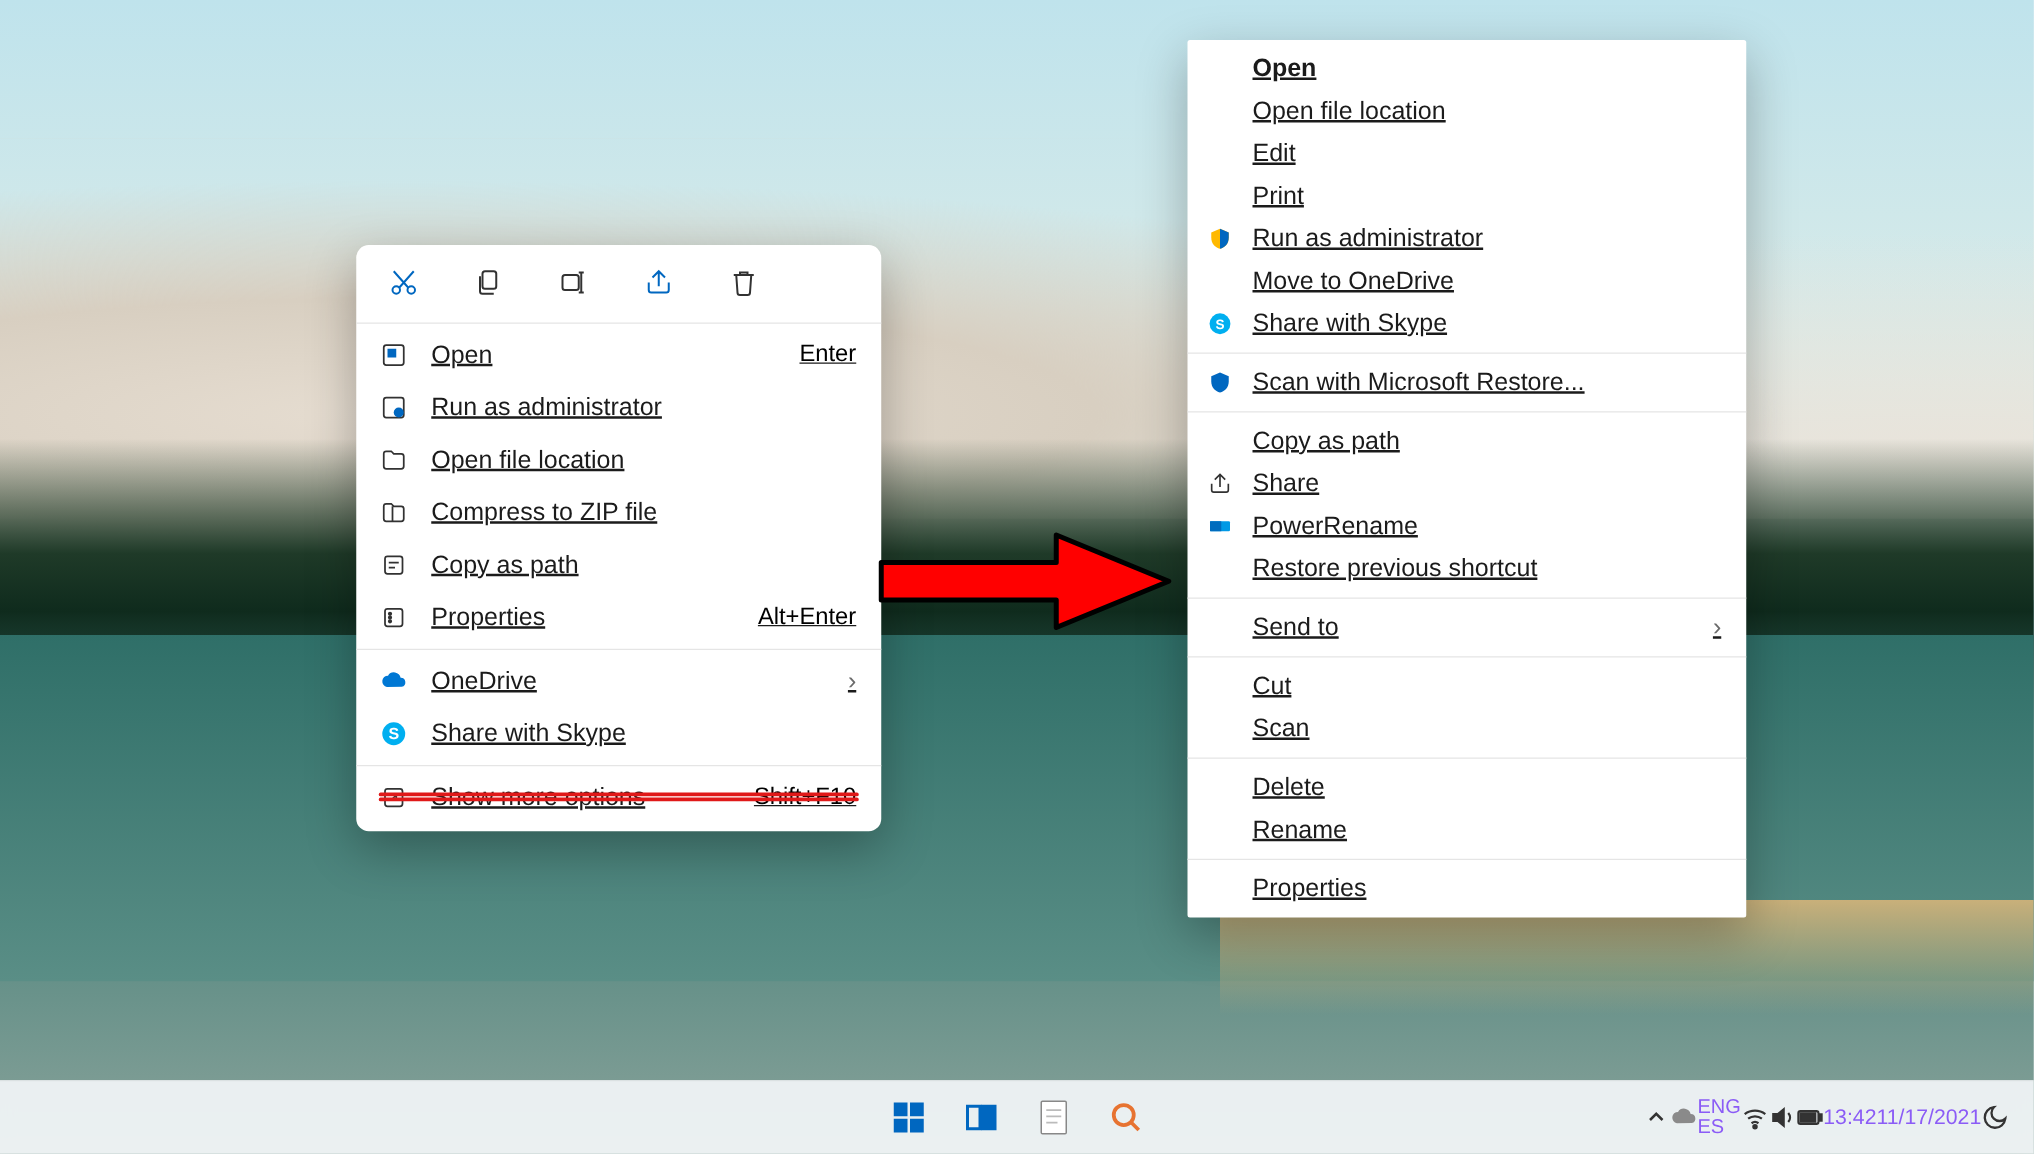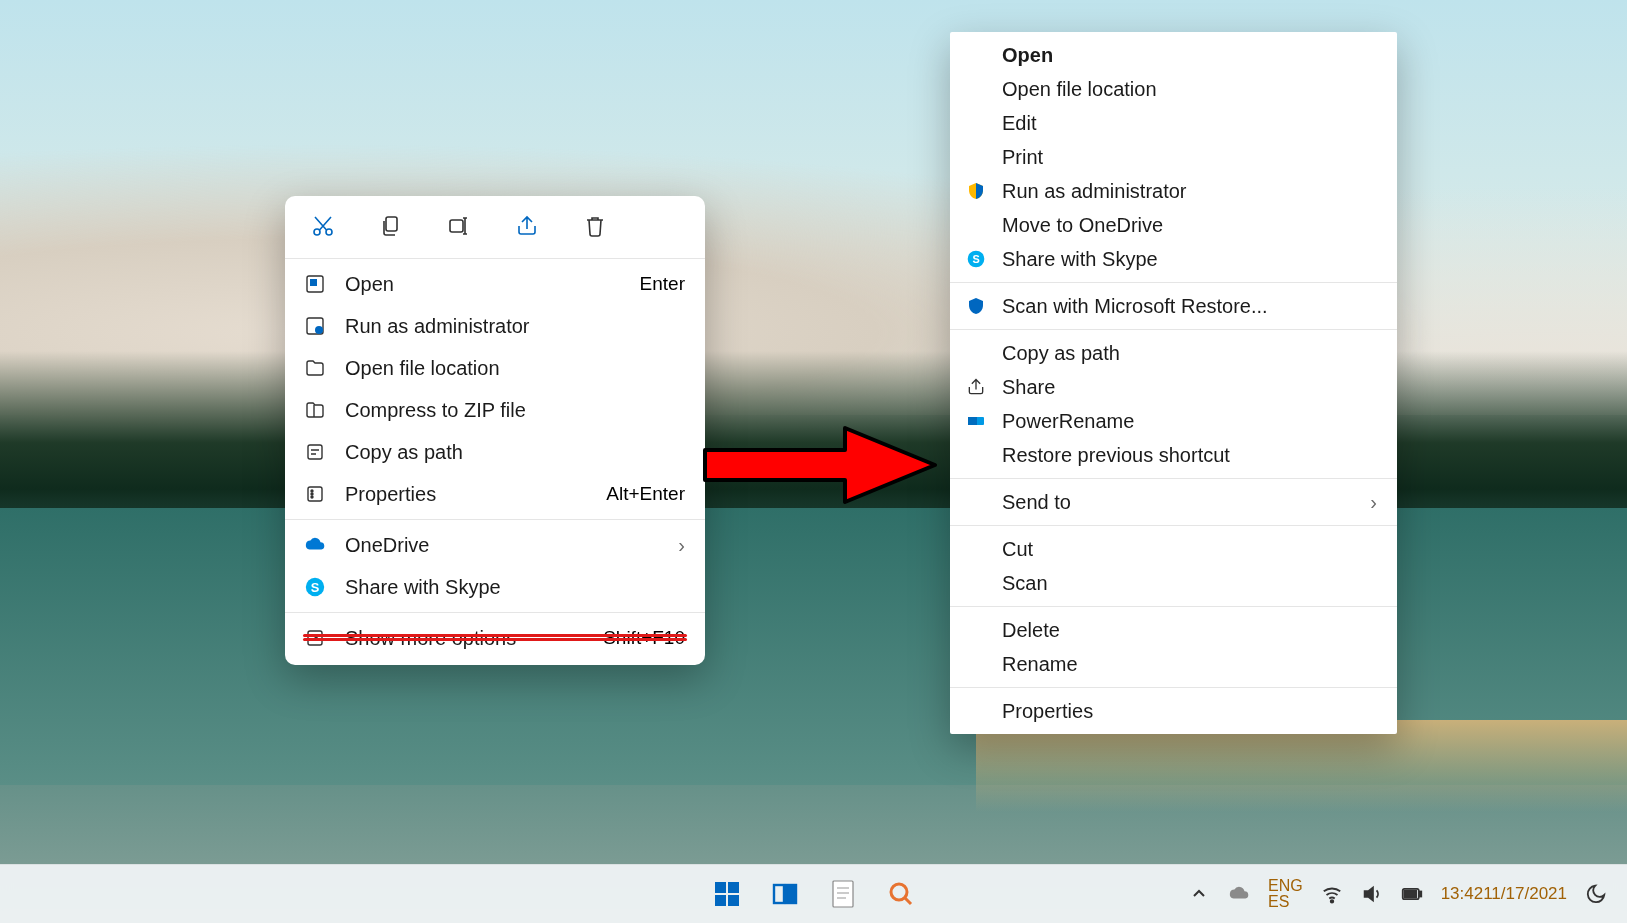--- a/index.html
+++ b/index.html
@@ -12,41 +12,41 @@
   .bg-lake{top:55%;height:30%;background:linear-gradient(to bottom,#2f6f68,#5a8e86);}
   .bg-grass{top:78%;height:10%;background:linear-gradient(to bottom,#c9b07a,transparent);left:60%;}
 
   
   .menu{position:absolute;background:#ffffff;border-radius:10px;box-shadow:0 14px 40px rgba(0,0,0,.28);padding:6px 0;color:#1b1b1b;}
   .menu-left{left:285px;top:196px;width:420px;}
   .menu-right{right:230px;left:auto;top:32px;width:447px;border-radius:2px;}
   .toolbar{display:flex;gap:40px;padding:10px 24px 14px;}
   .tb-btn{width:28px;height:28px;display:flex;align-items:center;justify-content:center;color:#323232;cursor:pointer;}
   .sep{height:1px;background:#e5e5e5;margin:4px 0;}
-  .item{display:flex;align-items:center;padding:9px 20px 9px 18px;font-size:20px;line-height:1.1;cursor:pointer;position:relative;}
+  .item{display:flex;align-items:center;padding:9px 20px 9px 18px;font-size:20px;line-height:1.1;cursor:pointer;position:relative;text-decoration:underline;}
   .menu-right .item{padding:6px 20px 6px 52px;font-size:20px;}
   .item .ico{width:24px;height:24px;margin-right:18px;display:flex;align-items:center;justify-content:center;flex:none;}
   .menu-right .item .ico{position:absolute;left:14px;margin:0;}
   .shortcut{margin-left:auto;color:#000000;font-size:19px;}
   .chev{margin-left:auto;color:#6b6b6b;}
   .bold{font-weight:700;}
   .menu-right .sep{margin:6px 0;}
 
   
   .strike{position:absolute;left:18px;right:18px;height:3px;background:#e01919;border-radius:2px;}
   .strike1{bottom:22px;}
   .strike2{bottom:18px;}
 
   
   .arrow{position:absolute;left:695px;top:420px;}
 
   
   .taskbar{position:absolute;left:0;right:0;bottom:0;height:58px;background:rgba(243,246,249,.92);backdrop-filter:blur(6px);display:flex;align-items:center;border-top:1px solid rgba(0,0,0,.06);}
   .tb-center{position:absolute;left:50%;transform:translateX(-50%);display:flex;gap:28px;align-items:center;}
-  .tb-right{margin-left:auto;display:flex;align-items:center;gap:18px;padding-right:20px;color:#a16207;font-size:17px;}
+  .tb-right{margin-left:auto;display:flex;align-items:center;padding-right:20px;color:#8b5cf6;font-size:17px;}
   .tray-ico{width:22px;height:22px;display:flex;align-items:center;justify-content:center;color:#333;}
   .lang{display:flex;flex-direction:column;line-height:1;font-size:16px;}
   .clock{display:flex;flex-direction:row;align-items:flex-end;line-height:1.05;font-size:17px;}
   .task-ico{width:30px;height:30px;display:flex;align-items:center;justify-content:center;}
 
   svg{display:block;}
 </style>
 </head>
 <body>
 

